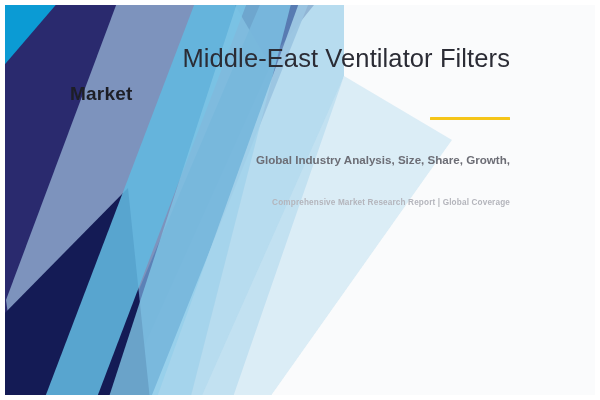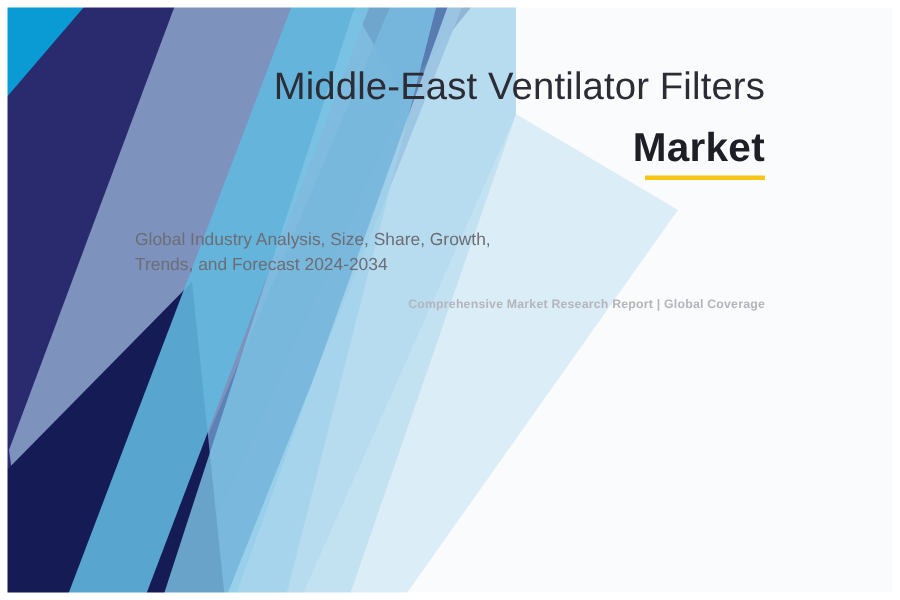--- a/index.html
+++ b/index.html
@@ -54,44 +54,44 @@
     letter-spacing: 0.1px;
     color: #2b2c35;
     line-height: 1.15;
     white-space: nowrap;
   }
   #title-word {
     position: absolute;
     right: 22px;
     top: 83px;
     width: 440px;
-    text-align: right;
-    font-size: 27px;
+    text-align: left;
+    font-size: 19px;
     font-weight: 700;
     letter-spacing: 0.2px;
     color: #1d1e26;
     line-height: 1.15;
   }
   #accent-rule {
     position: absolute;
     right: 22px;
     top: 117px;
     width: 80px;
     height: 3px;
     background: #f5c518;
     border-radius: 0.5px;
   }
   #subtitle {
     position: absolute;
     right: 22px;
     top: 152px;
     width: 420px;
-    text-align: left;
+    text-align: right;
     font-size: 11.6px;
-    font-weight: 400;
+    font-weight: 700;
     color: #6c6d75;
     line-height: 1.45;
   }
   #subtitle .ln { display: block; }
   #caption {
     position: absolute;
     right: 22px;
     top: 197px;
     width: 420px;
     text-align: right;
@@ -137,21 +137,20 @@
   <div id="textblock">
 
     <div id="title-main" class="tx">Middle-East Ventilator Filters</div>
 
     <div id="title-word" class="tx">Market</div>
 
     <div id="accent-rule"></div>
 
     <div id="subtitle" class="tx">
       <span class="ln">Global Industry Analysis, Size, Share, Growth,</span>
-      <span class="ln">Trends, and Forecast 2024-2034</span>
     </div>
 
     <div id="caption" class="tx">Comprehensive Market Research Report | Global Coverage</div>
   </div>
 
   <div id="frame"></div>
 
 </div>
 
 </body></html>

